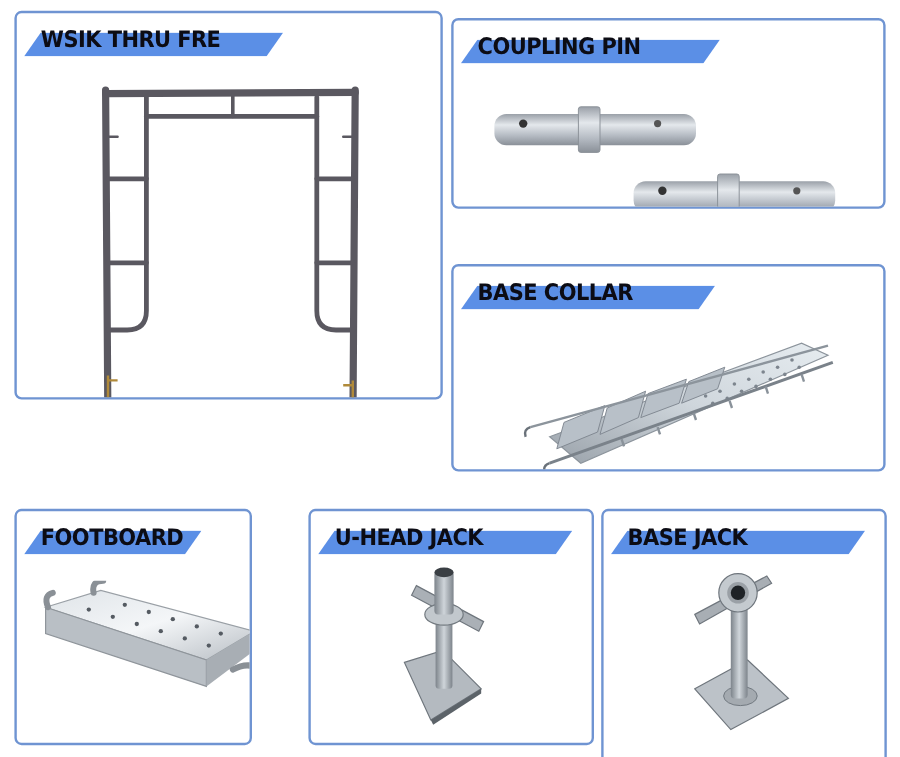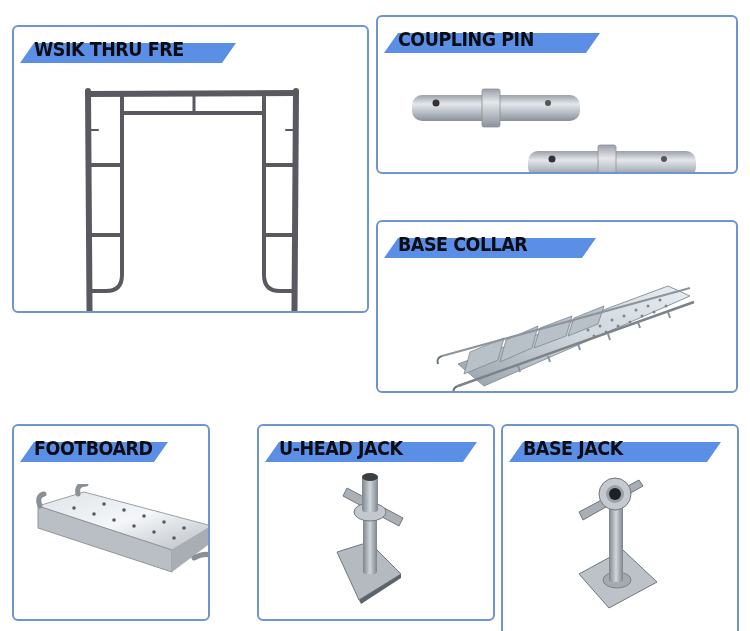--- a/index.html
+++ b/index.html
@@ -33,21 +33,21 @@
     transform: scaleX(0.92);
     transform-origin: left center;
     line-height: 24px;
   }
   .art { position: absolute; }
   svg { display: block; }
 </style>
 </head>
 <body>
 
-<div class="panel" style="left:12px; top:25px; width:357px; height:288px;padding-left:24px;">
+<div class="panel" style="left:12px; top:9px; width:357px; height:324px;padding-left:24px;">
   <div class="banner" style="width:216px;"></div>
   <div class="banner-text">WSIK THRU FRE</div>
   <div class="art" style="left:60px; top:58px;">
     <svg width="230" height="310" viewBox="0 0 230 310">
       <g stroke="#5a5860" fill="none" stroke-linecap="round">
 
         <line x1="14" y1="6" x2="16" y2="294" stroke-width="6"></line>
         <line x1="222" y1="6" x2="220" y2="296" stroke-width="6"></line>
 
         <line x1="14" y1="9" x2="222" y2="8" stroke-width="6"></line>

